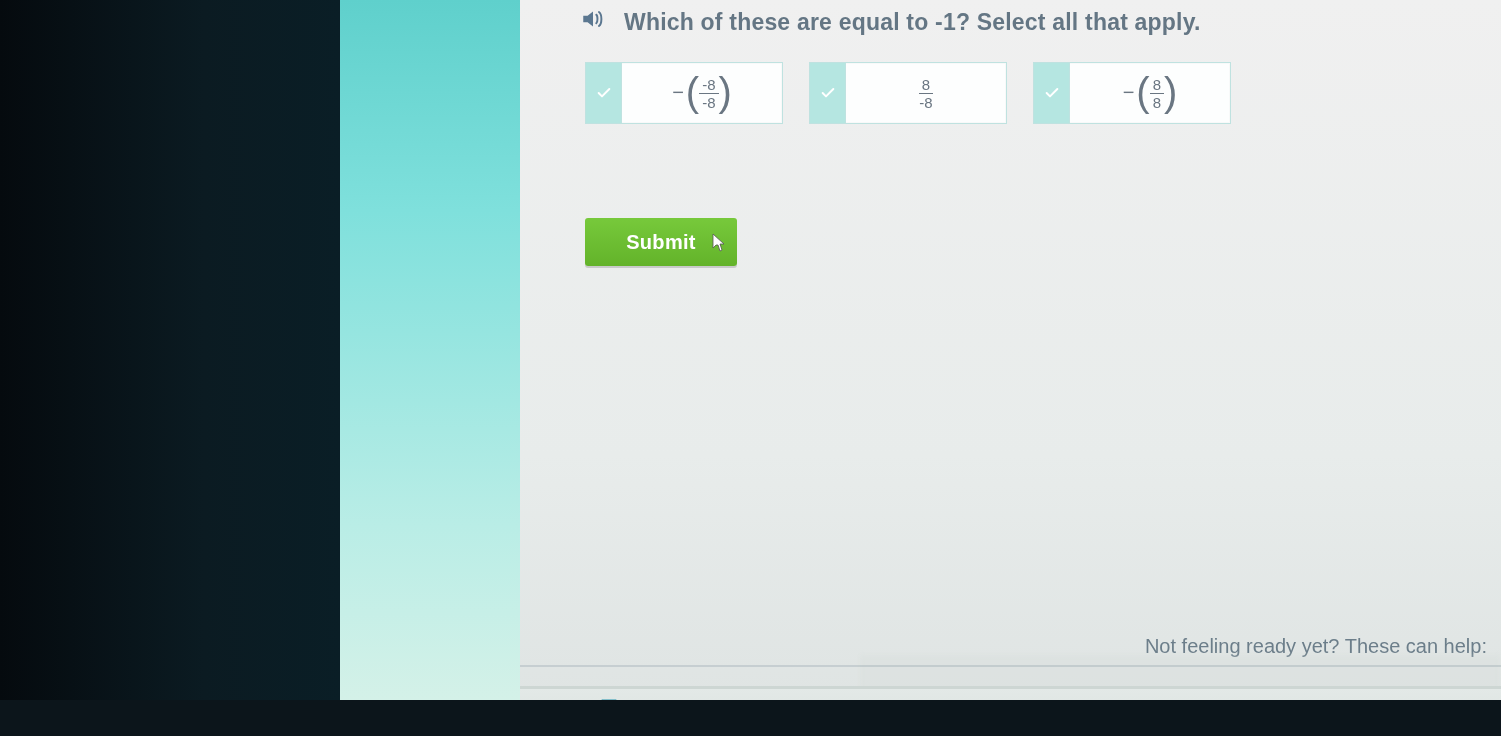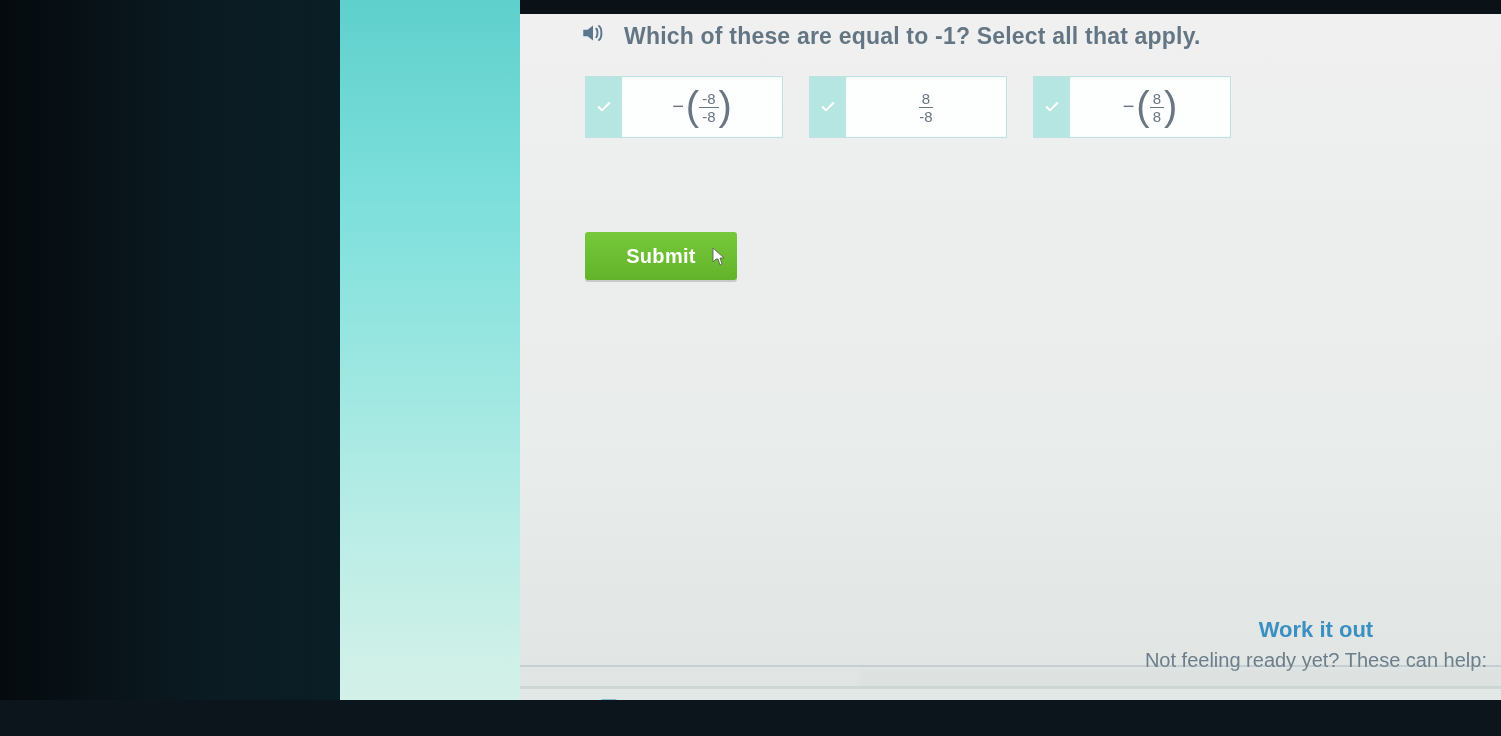--- a/index.html
+++ b/index.html
@@ -10,21 +10,21 @@
   }
   .dark-left {
     position: absolute; left: 0; top: 0; width: 340px; height: 736px;
     background: linear-gradient(90deg, #050a0e 0%, #0b1b22 60%, #0a1e26 100%);
   }
   .teal-strip {
     position: absolute; left: 340px; top: 0; width: 180px; height: 700px;
     background: linear-gradient(180deg, #5fd0cc 0%, #7fe0dc 30%, #b9ede6 75%, #d4f1e8 100%);
   }
   .content-panel {
-    position: absolute; left: 520px; top: 14px; right: 0; height: 700px;
+    position: absolute; left: 520px; top: 0; right: 0; height: 700px;
     background: linear-gradient(180deg, #f0f0f0 0%, #e8eceb 65%, #dfe4e3 100%);
     padding: 0;
   }
   .question-row {
     position: absolute; left: 60px; top: 6px; display: flex; align-items: center; gap: 18px;
   }
   .speaker {
     color: #5b7790; font-size: 26px;
   }
   .qtext {
@@ -185,21 +185,20 @@
   </div>
 
   <button class="submit-btn">Submit</button>
   <span class="cursor">
     <svg width="20" height="24" viewBox="0 0 20 24">
         <path d="M6 2v14l3-3h2l2 6 2-1-2-6h4L6 2z" fill="#fff" stroke="#555" stroke-width="0.8"></path>
       </svg>
   </span>
 
   <div class="footer-right">
-    <div class="work-it">Work it out</div>
     <div class="nfr">Not feeling ready yet? These can help:</div>
   </div>
 
   <div class="taskbar-fade"></div>
 </div>
 
 <div class="bottom-bar"></div>
 
 <div class="bottom-links">
   <div class="left-link">

